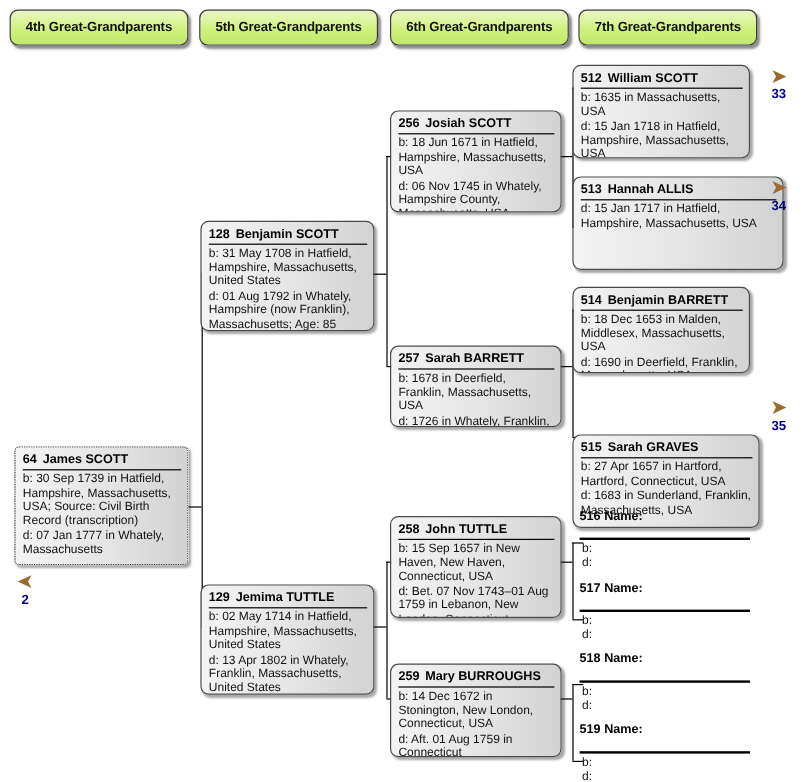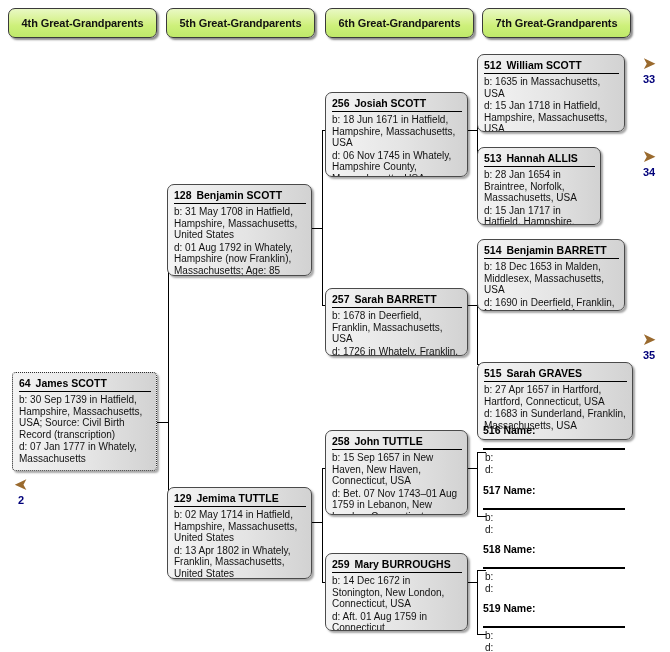--- a/index.html
+++ b/index.html
@@ -226,25 +226,24 @@
   </div>
 
   <div class="pbox" style="left:477px; top:54px; width:148px; height:78px;">
     <div class="pname">
       <span class="pid">512 </span><span>William SCOTT</span>
     </div>
     <div class="pfact">b: 1635 in Massachusetts, USA</div>
     <div class="pfact">d: 15 Jan 1718 in Hatfield, Hampshire, Massachusetts, USA</div>
   </div>
 
-  <div class="pbox" style="left:477px; top:147px; width:124px; height:78px;">
+  <div class="pbox" style="left:477px; top:147px; width:176px; height:78px;">
     <div class="pname">
       <span class="pid">513 </span><span>Hannah ALLIS</span>
     </div>
-    <div class="pfact">b: 28 Jan 1654 in Braintree, Norfolk, Massachusetts, USA</div>
     <div class="pfact">d: 15 Jan 1717 in Hatfield, Hampshire, Massachusetts, USA</div>
   </div>
 
   <div class="pbox" style="left:477px; top:239px; width:148px; height:72px;">
     <div class="pname">
       <span class="pid">514 </span><span>Benjamin BARRETT</span>
     </div>
     <div class="pfact">b: 18 Dec 1653 in Malden, Middlesex, Massachusetts, USA</div>
     <div class="pfact">d: 1690 in Deerfield, Franklin, Massachusetts, USA</div>
   </div>

